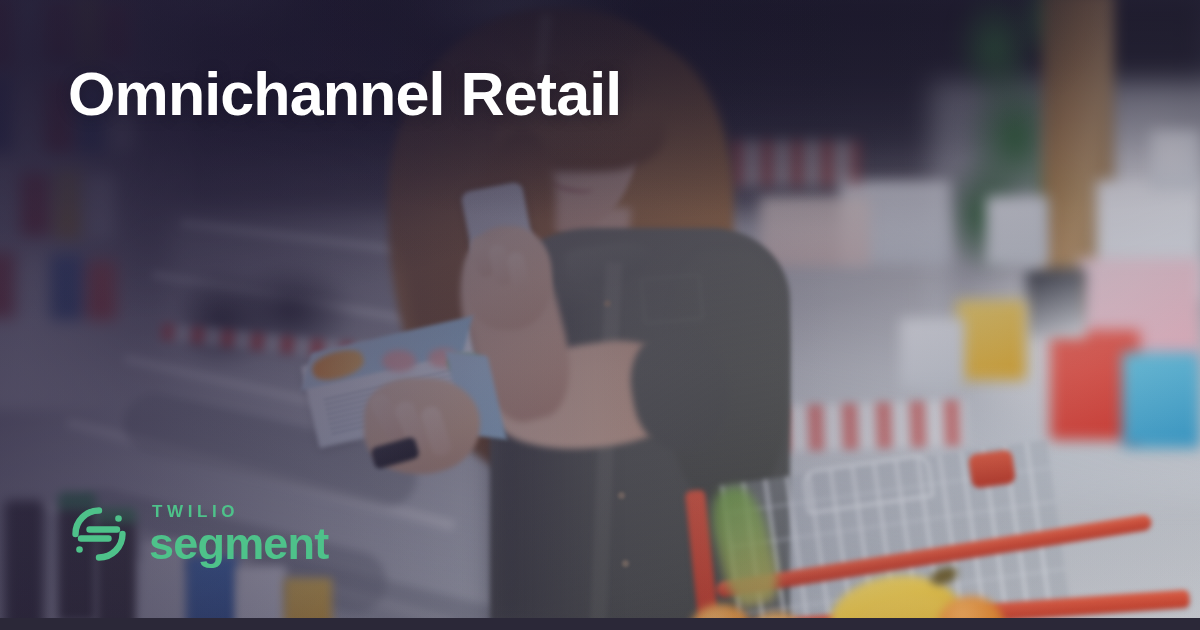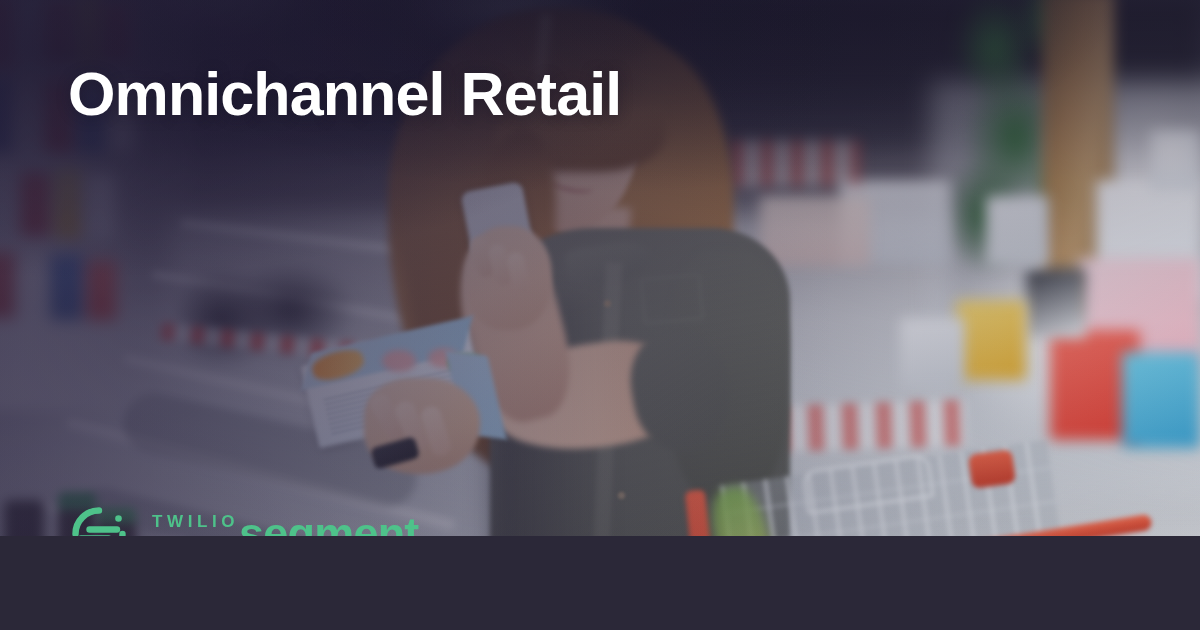--- a/index.html
+++ b/index.html
@@ -1,21 +1,21 @@
 <!DOCTYPE html>
 <html><head>
 <meta charset="utf-8">
 <style>
   * { margin:0; padding:0; box-sizing:border-box; }
   html,body { width:1200px; height:630px; overflow:hidden; background:#2b2838; }
   body { font-family:"Liberation Sans", sans-serif; }
 
   #card {
     position:relative;
-    width:1200px; height:536px;
+    width:1200px; height:618px;
     overflow:hidden;
     background:#3b3548;
   }
 
   
   .photo { position:absolute; inset:0; overflow:hidden; }
 
   
   .bg-base {
     position:absolute; inset:0;
@@ -430,21 +430,21 @@
     font-weight:bold; letter-spacing:-0.9px;
     text-shadow:0 2px 14px rgba(20,16,34,.42);
   }
   .title .l2 { display:block; }
 
   .logo {
     position:absolute; left:68px; top:503px;
     display:flex; align-items:center; gap:19px;
   }
   .logo-mark { width:62px; height:62px; display:block; }
-  .logo-words { display:flex; }
+  .logo-words { display:flex; flex-direction:column; }
   .logo-twilio {
     font-size:17px; font-weight:bold; letter-spacing:4.6px;
     line-height:1; margin-bottom:3px; margin-left:3px;
   }
   .logo-segment {
     font-size:45px; font-weight:bold; letter-spacing:-0.8px;
     line-height:.95;
   }
 </style>
 </head>

